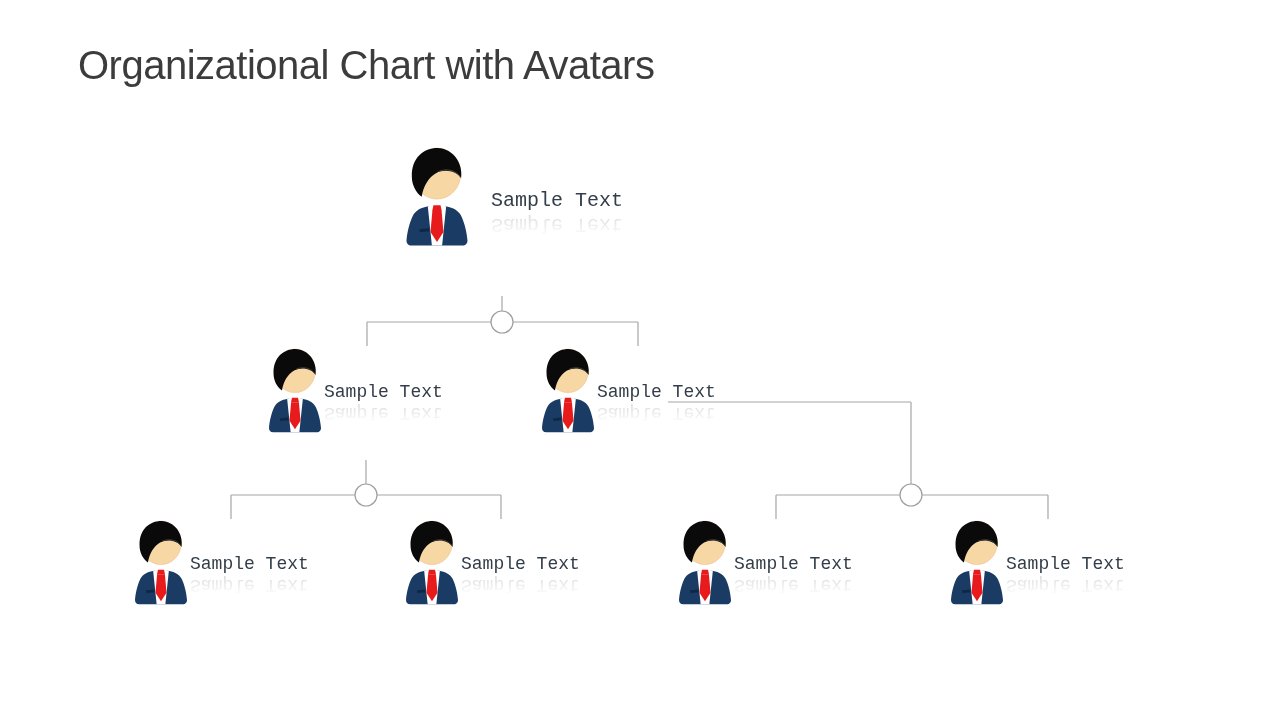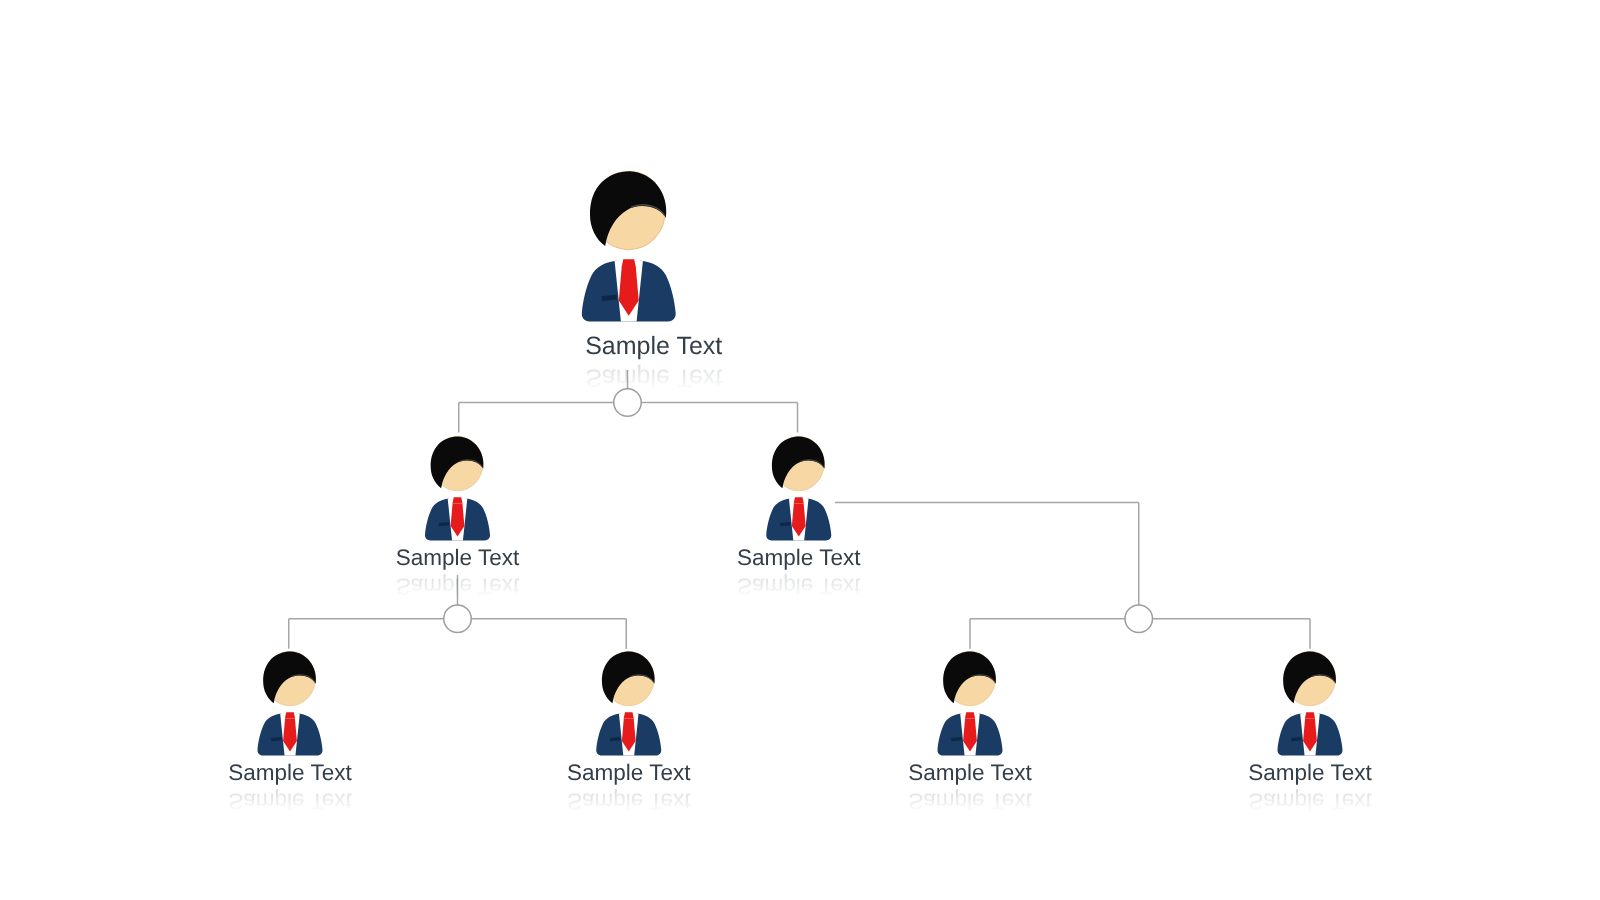--- a/index.html
+++ b/index.html
@@ -13,21 +13,21 @@
     position:absolute;left:78px;top:40px;
     font-size:40px;line-height:1.25;font-weight:400;
     letter-spacing:-0.5px;color:#3c3c3c;
     white-space:nowrap;
   }
   
   .connectors{position:absolute;left:0;top:0;width:1280px;height:720px;z-index:1;}
   
   .node{
     position:absolute;width:200px;z-index:2;
-    display:flex;flex-direction:column;align-items:center;
+    display:flex;flex-direction:row;align-items:center;font-family:Liberation Mono, monospace;
   }
   .node .avatar{display:block;}
   .node .label{
     color:#333e49;white-space:nowrap;text-align:center;
     -webkit-box-reflect: below 1px linear-gradient(rgba(0,0,0,0), rgba(0,0,0,0.20));
   }
   
   .n-root{left:403px;top:134px;}
   .n-root .avatar{width:84px;height:124px;}
   .n-root .label{margin-top:8px;font-size:20px;transform:translateX(20px);}
@@ -65,20 +65,21 @@
       <path d="M 85.5,48 C 79,37 61,33.5 48.5,40.5 C 38,46.5 30,59 27.5,75
                C 18.5,68.5 13,57 13,45.5 C 12.5,17.5 30.5,3.5 51,3.5
                C 73.5,4.5 88.5,25 85.5,48 Z" fill="#0a0a0a"></path>
       <path d="M 52,38 C 64,33 78,36 84.5,46" fill="none" stroke="#4a4a4a" stroke-width="1.4"></path>
     </g>
   </defs>
 </svg>
 
 <div class="slide">
 
+  <div class="slide-title">Organizational Chart with Avatars</div>
 
   <svg class="connectors" viewBox="0 0 1280 720" width="1280" height="720">
     <g stroke="#a6a6a6" stroke-width="1.2" fill="none">
 
       <path d="M 502,296 V 322"></path>
       <path d="M 367,322 H 638"></path>
       <path d="M 367,322 V 346"></path>
       <path d="M 638,322 V 346"></path>
 
       <path d="M 366,460 V 495"></path>

